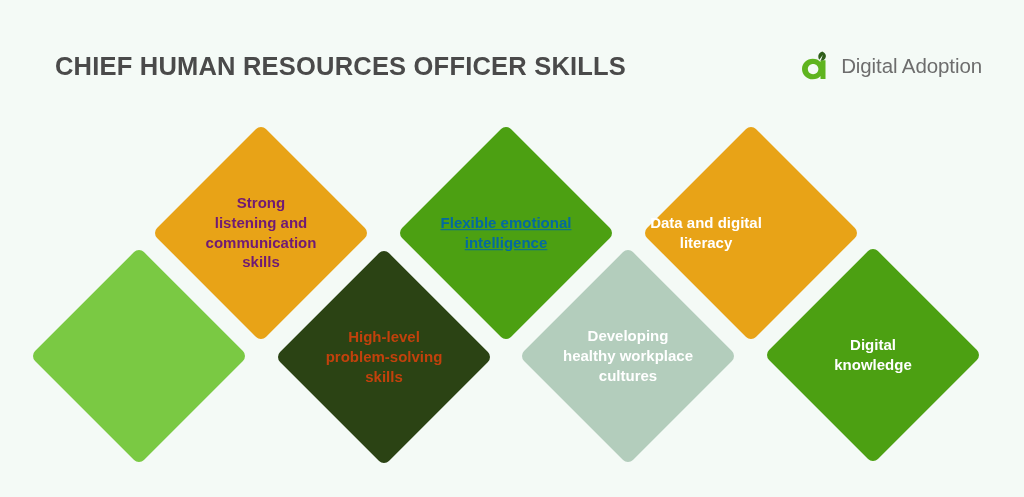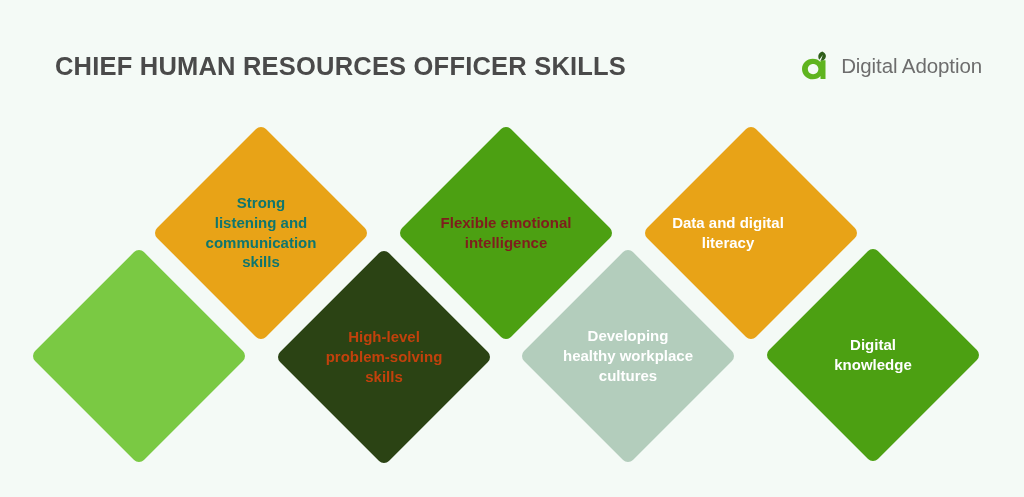--- a/index.html
+++ b/index.html
@@ -98,36 +98,36 @@
     <svg id="brand-mark" viewBox="0 0 60 62">
       <path d="M27.5 17.5 C15.5 17.5 6 26.3 6 37.8 C6 49.3 15.5 58.5 27.5 58.5 C34.2 58.5 39.6 55.9 43 51.8 L43 58 L53 58 L53 20.5 L43 20.5 L43 24.2 C39.6 19.9 34.2 17.5 27.5 17.5 Z M28.2 27.8 C34.2 27.8 38.8 32.1 38.8 38 C38.8 43.9 34.2 48.3 28.2 48.3 C22.2 48.3 17.7 43.9 17.7 38 C17.7 32.1 22.2 27.8 28.2 27.8 Z" fill="#5fb41f"></path>
       <path d="M46.5 3 C40.5 4.8 38.2 9.5 38.6 14.2 C38.8 16.4 39.6 18.3 40.4 19.6 C42.4 17.2 45.3 13.6 47.4 9.6 C46.6 13.9 45 18 43.4 21.2 C46.5 21.4 50.2 20 52.4 16.8 C55.2 12.7 54.2 6.6 46.5 3 Z" fill="#2f5e1a"></path>
     </svg>
     <span id="brand-name" style="color: rgb(109, 109, 109);">Digital Adoption</span>
   </div>
 
   <div id="diagram">
       <div class="diamond" style="left: 139px; top: 356px; background: rgb(122, 201, 67);"></div>
       <div class="diamond" style="left: 261px; top: 233px; background: rgb(232, 163, 23);"></div>
-      <div class="diamond-label" style="left: 261px; top: 233px; color: #0f766e; text-align: center;">Strong
+      <div class="diamond-label" style="left: 261px; top: 233px; color: #701a75; text-align: center;">Strong
 listening and
 communication
 skills</div>
       <div class="diamond" style="left: 384px; top: 357px; background: rgb(43, 67, 20);"></div>
       <div class="diamond-label" style="left: 384px; top: 357px; color: #c2410c;">High-level
 problem-solving
 skills</div>
       <div class="diamond" style="left: 506px; top: 233px; background: rgb(76, 160, 18);"></div>
-      <div class="diamond-label" style="left: 506px; top: 233px; color: #7f1d1d;">Flexible emotional
+      <div class="diamond-label" style="left: 506px; top: 233px; color: #0369a1; text-decoration: underline;">Flexible emotional
 intelligence</div>
       <div class="diamond" style="left: 628px; top: 356px; background: rgb(179, 205, 188);"></div>
       <div class="diamond-label" style="left: 628px; top: 356px; color: rgb(255, 255, 255);">Developing
 healthy workplace
 cultures</div>
       <div class="diamond" style="left: 751px; top: 233px; background: rgb(232, 163, 23);"></div>
-      <div class="diamond-label" style="left: 728px; top: 233px; color: rgb(255, 255, 255);">Data and digital
+      <div class="diamond-label" style="left: 706px; top: 233px; color: rgb(255, 255, 255);">Data and digital
 literacy</div>
       <div class="diamond" style="left: 873px; top: 355px; background: rgb(76, 160, 18);"></div>
       <div class="diamond-label" style="left: 873px; top: 355px; color: rgb(255, 255, 255);">Digital
 knowledge</div>
     </div>
 
 </div>
 
 </body></html>

